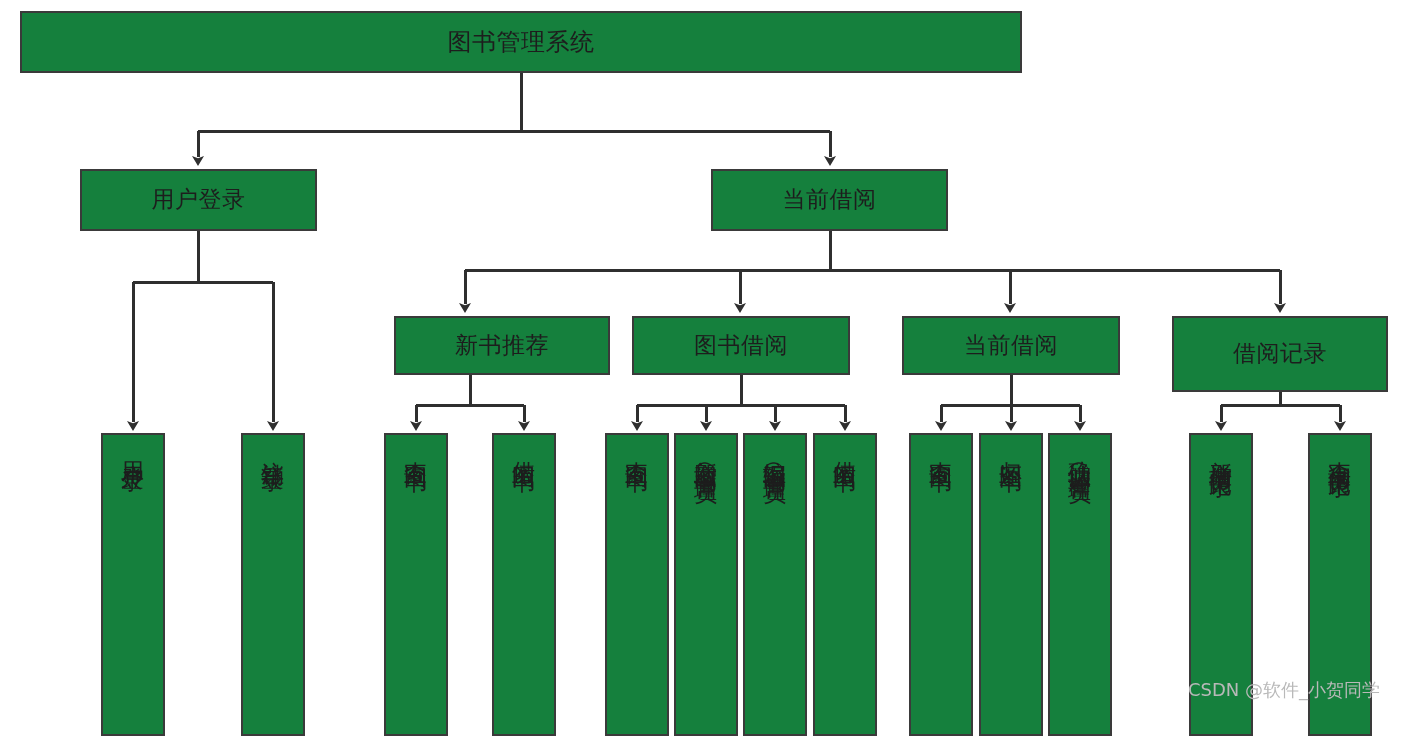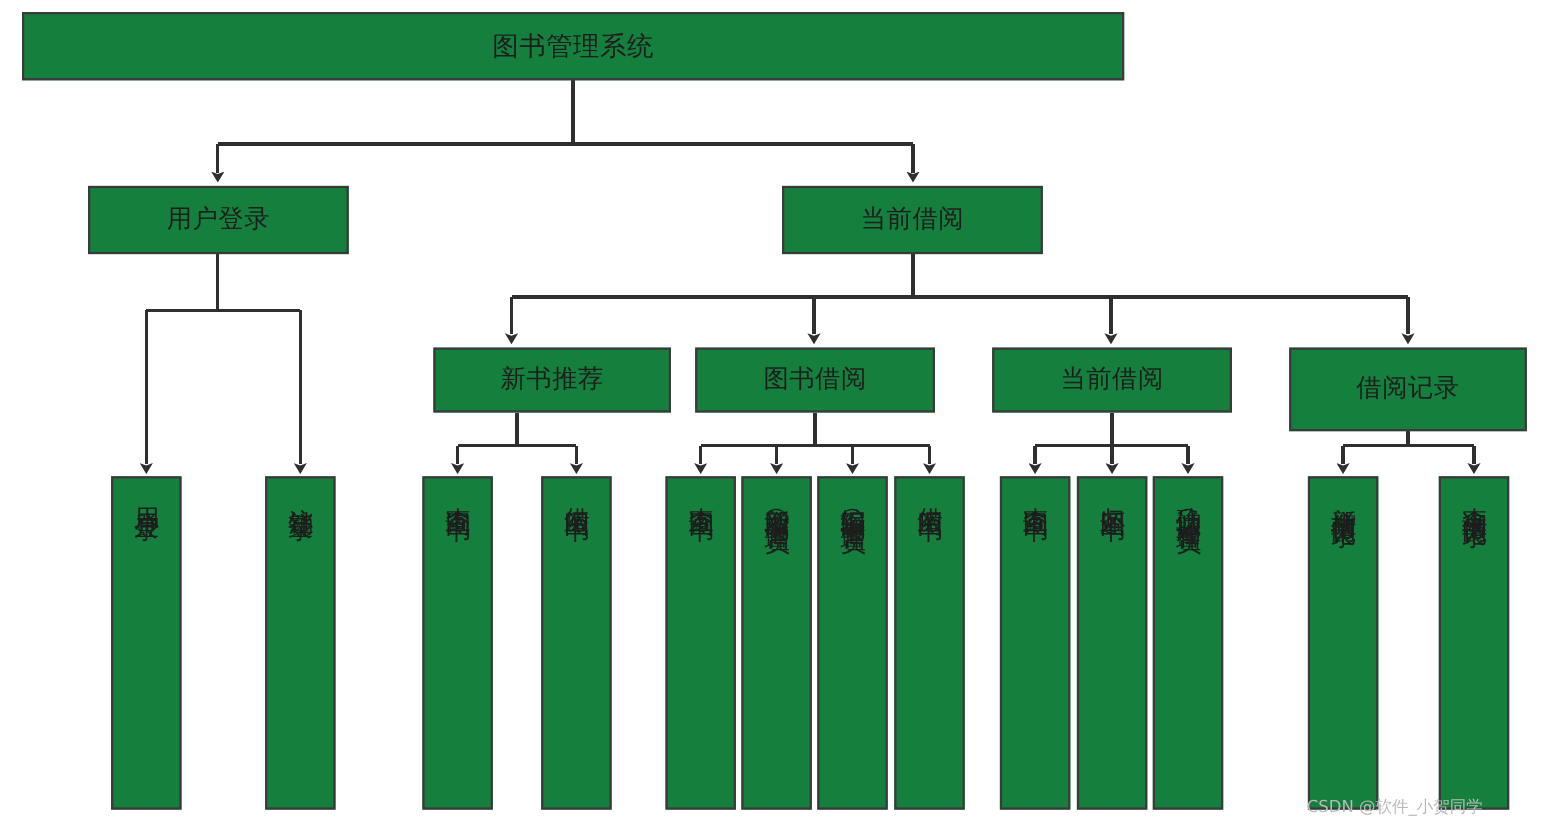--- a/index.html
+++ b/index.html
@@ -61,22 +61,22 @@
     writing-mode: vertical-rl;
     text-orientation: upright;
     font-size: 23px;
     line-height: 1.05;
     letter-spacing: 3px;
     white-space: nowrap;
   }
   .watermark {
     position: absolute;
     left: 1188px;
-    top: 724px;
-    font-size: 15px;
+    top: 678px;
+    font-size: 18px;
     color: #b9b9b9;
     white-space: nowrap;
     z-index: 5;
     font-family: "DejaVu Sans", "Liberation Sans", sans-serif;
   }
 </style>
 </head>
 <body>
 
 <div id="canvas">

